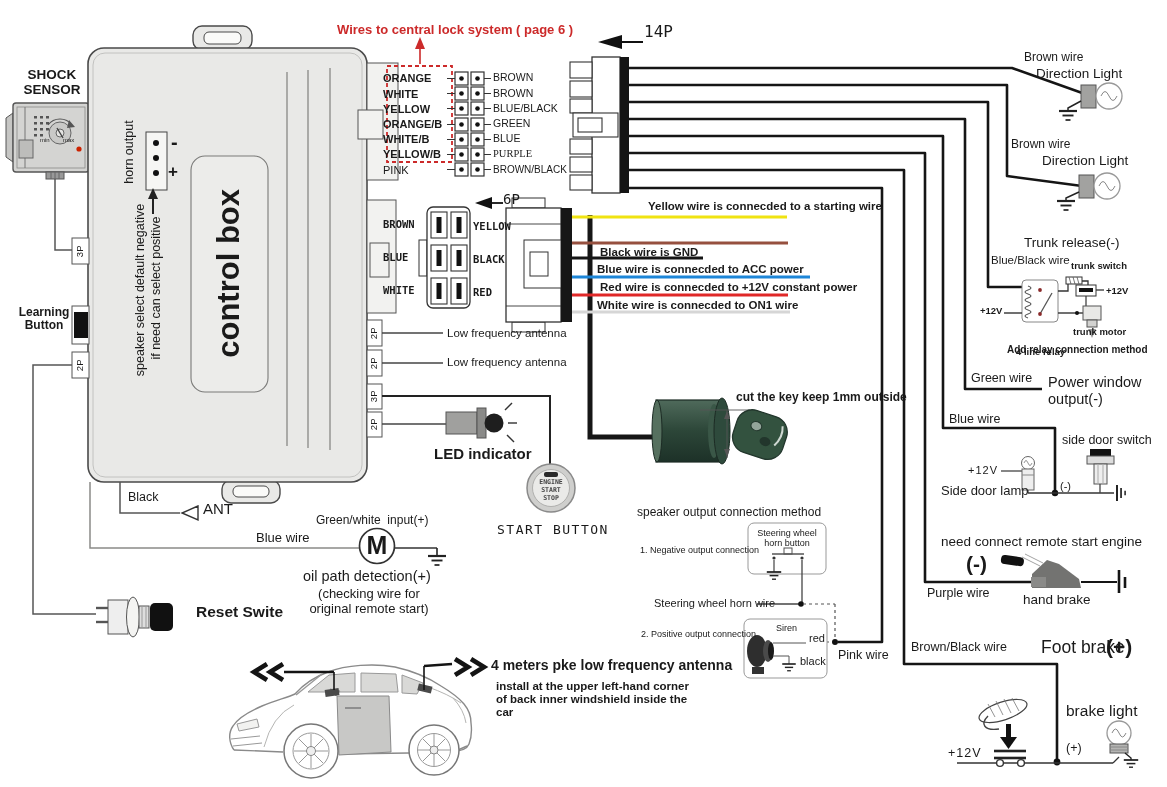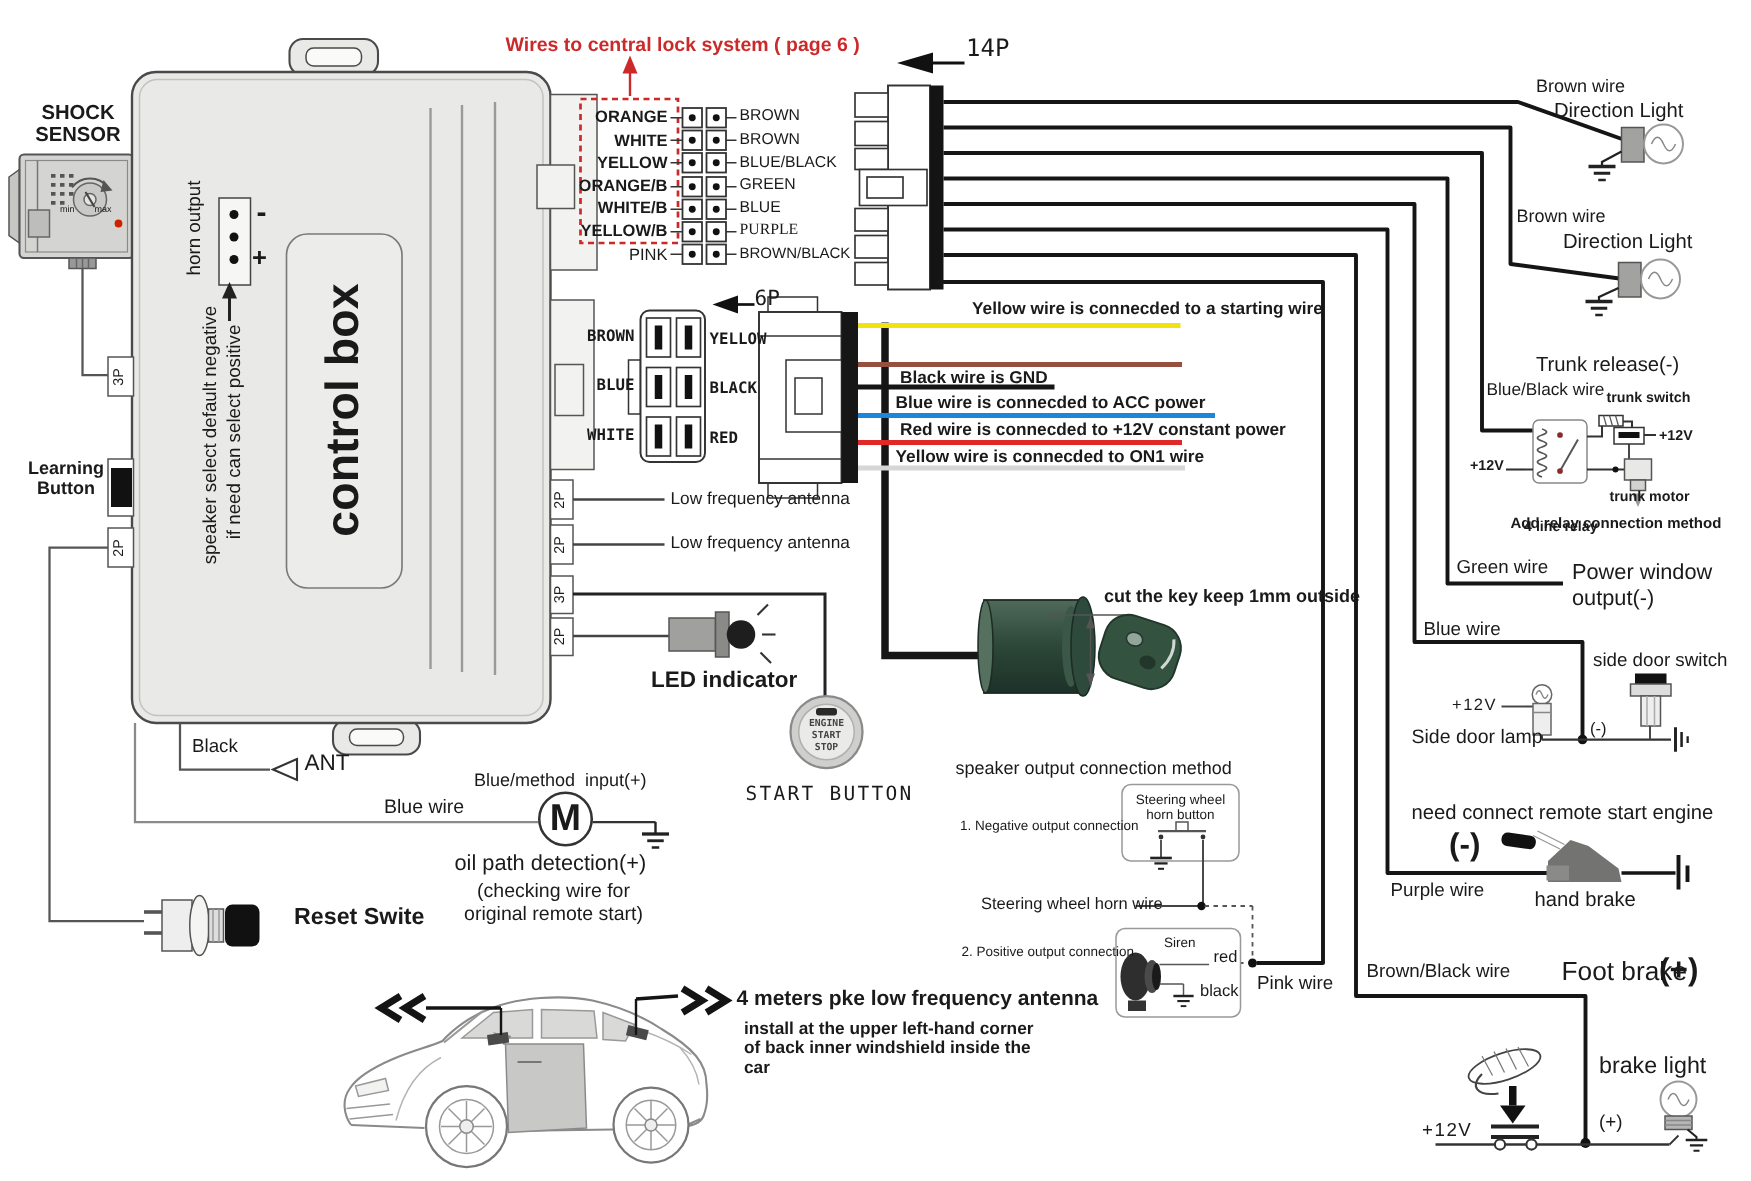--- a/index.html
+++ b/index.html
@@ -3,21 +3,21 @@
 <meta charset="utf-8">
 <style>
   html,body{margin:0;padding:0;background:#fff;}
   #stage{position:relative;width:1167px;height:787px;background:#fff;overflow:hidden;
          font-family:"Liberation Sans",sans-serif;color:#1a1a1a;}
   svg{position:absolute;left:0;top:0;}
   .lbl{position:absolute;white-space:pre;line-height:1.12;color:#1a1a1a;z-index:2;}
   .wrap{white-space:normal;}
   .b{font-weight:bold;}
   .c{text-align:center;}
-  .r{text-align:right;}
+  .r{text-align:left;}
   .rot{transform:rotate(-90deg);}
   .mono{font-family:"DejaVu Sans Mono",monospace;}
   .accent{color:#cc2a2a;}
   .sb600{font-weight:600;}
 </style>
 </head>
 <body>
 
 <div id="stage">
 
@@ -489,21 +489,21 @@
 <div class="lbl b r mono" style="left:383px;top:252px;width:40px;font-size:10.5px;">BLUE</div>
 <div class="lbl b r mono" style="left:383px;top:285px;width:40px;font-size:10.5px;">WHITE</div>
 <div class="lbl b mono" style="left:473px;top:221px;font-size:10.5px;">YELLOW</div>
 <div class="lbl b mono" style="left:473px;top:254px;font-size:10.5px;">BLACK</div>
 <div class="lbl b mono" style="left:473px;top:287px;font-size:10.5px;">RED</div>
 
 <div class="lbl b" style="left:600px;top:200px;font-size:11.5px;margin-left:48px;">Yellow wire is connecded to a starting wire</div>
 <div class="lbl b" style="left:600px;top:246px;font-size:11.5px;">Black wire is GND</div>
 <div class="lbl b" style="left:597px;top:263px;font-size:11.5px;">Blue wire is connecded to ACC power</div>
 <div class="lbl b" style="left:600px;top:281px;font-size:11.5px;">Red wire is connecded to +12V constant power</div>
-<div class="lbl b" style="left:597px;top:299px;font-size:11.5px;">Yellow wire is connecded to ON1 wire</div>
+<div class="lbl b" style="left:597px;top:299px;font-size:11.5px;">White wire is connecded to ON1 wire</div>
 
 <div class="lbl" style="left:447px;top:327px;font-size:11.5px;">Low frequency antenna</div>
 <div class="lbl" style="left:447px;top:356px;font-size:11.5px;">Low frequency antenna</div>
 <div class="lbl b" style="left:434px;top:446px;font-size:15px;">LED indicator</div>
 <div class="lbl b c wrap mono" style="left:536px;top:478px;width:30px;font-size:6.5px;line-height:1.25;color:#444;">ENGINE START STOP</div>
 <div class="lbl mono" style="left:497px;top:523px;font-size:13px;letter-spacing:1.5px;">START BUTTON</div>
 <div class="lbl b" style="left:736px;top:391px;font-size:12px;">cut the key keep 1mm outside</div>
 
 <div class="lbl" style="left:637px;top:506px;font-size:12px;">speaker output connection method</div>
 <div class="lbl" style="left:640px;top:545px;font-size:9px;">1. Negative output connection</div>
@@ -511,21 +511,21 @@
 <div class="lbl" style="left:654px;top:597px;font-size:11px;">Steering wheel horn wire</div>
 <div class="lbl" style="left:641px;top:629px;font-size:9px;">2. Positive output connection</div>
 <div class="lbl" style="left:776px;top:623px;font-size:9px;">Siren</div>
 <div class="lbl" style="left:809px;top:632px;font-size:11px;">red</div>
 <div class="lbl" style="left:800px;top:655px;font-size:11px;">black</div>
 <div class="lbl" style="left:838px;top:648px;font-size:12.5px;">Pink wire</div>
 
 <div class="lbl" style="left:128px;top:490px;font-size:12.5px;">Black</div>
 <div class="lbl" style="left:203px;top:501px;font-size:15px;">ANT</div>
 <div class="lbl" style="left:256px;top:531px;font-size:13px;">Blue wire</div>
-<div class="lbl" style="left:316px;top:514px;font-size:12px;">Blue/method  input(+)</div>
+<div class="lbl" style="left:316px;top:514px;font-size:12px;">Green/white  input(+)</div>
 <div class="lbl b c" style="left:363px;top:531px;width:28px;font-size:25px;">M</div>
 <div class="lbl" style="left:303px;top:568px;font-size:14.5px;">oil path detection(+)</div>
 <div class="lbl c wrap" style="left:299px;top:587px;width:140px;font-size:13px;">(checking wire for original remote start)</div>
 <div class="lbl b" style="left:196px;top:603px;font-size:15.5px;">Reset Swite</div>
 
 <div class="lbl b" style="left:491px;top:658px;font-size:14px;">4 meters pke low frequency antenna</div>
 <div class="lbl sb600 wrap" style="left:496px;top:680px;width:205px;font-size:11.5px;">install at the  upper left-hand corner of back inner windshield inside the car</div>
 
 <div class="lbl" style="left:1024px;top:51px;font-size:12px;">Brown wire</div>
 <div class="lbl" style="left:1036px;top:66px;font-size:13.5px;">Direction Light</div>

